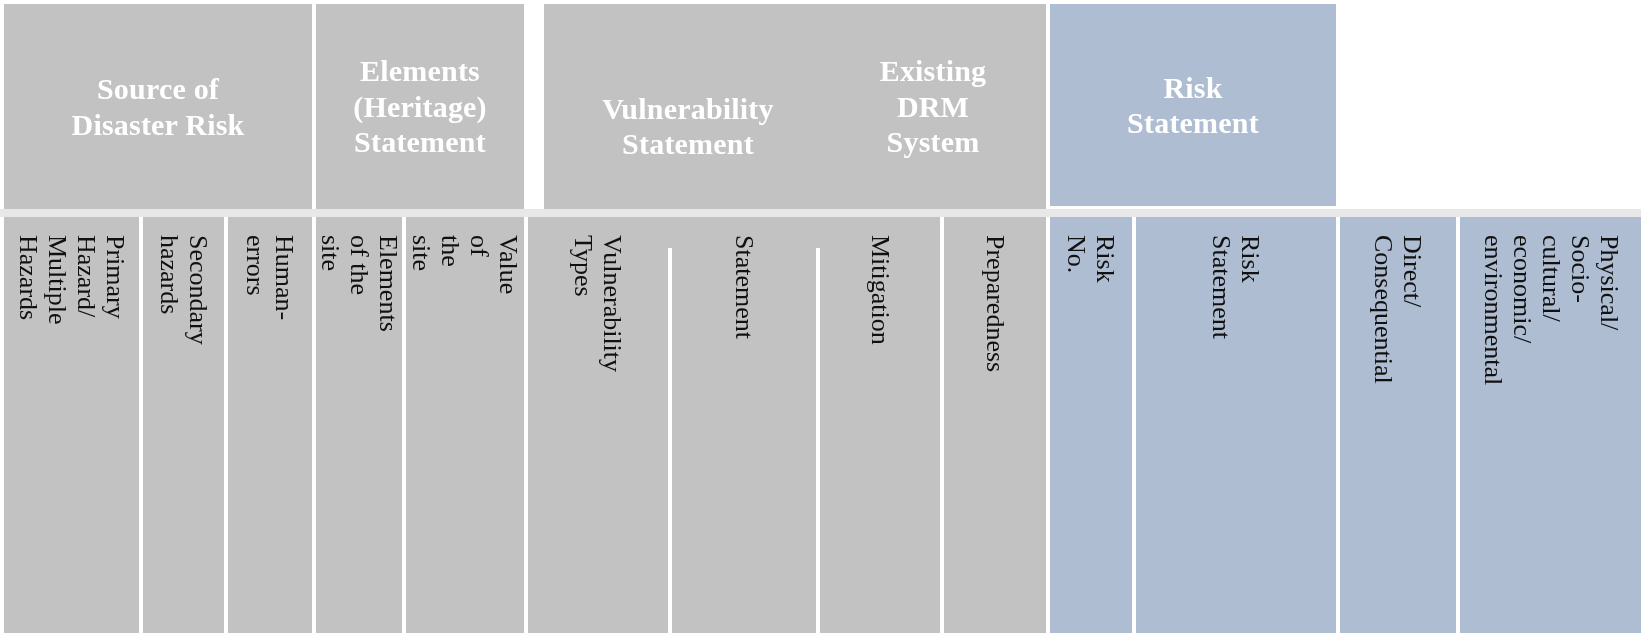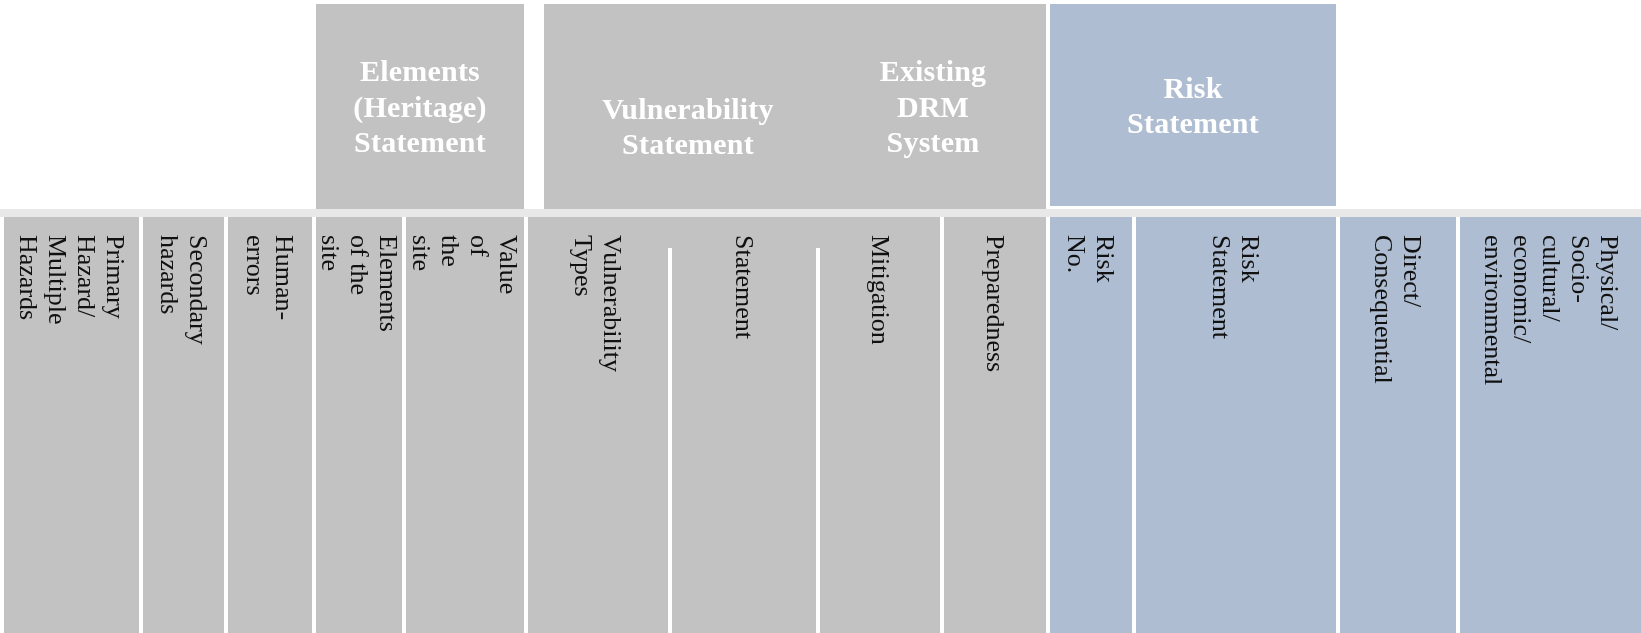--- a/index.html
+++ b/index.html
@@ -73,20 +73,24 @@
     background: #e8e8e8;
   }
   .rule-v { width: 4px; }
   .rule-h { height: 6px; }
 </style>
 </head>
 <body>
 
 <div id="table-root">
 
+  <div class="cell grp bg-grey" style="left:4px; top:4px; width:308px; height:205px;">
+    <span class="lbl">Source of
+Disaster Risk</span>
+  </div>
 
   <div class="cell grp bg-grey" style="left:316px; top:4px; width:208px; height:205px;">
     <span class="lbl">Elements
 (Heritage)
 Statement</span>
   </div>
 
   <div class="cell grp bg-grey" style="left:544px; top:4px; width:288px; height:244px;">
     <span class="lbl">Vulnerability
 Statement</span>

